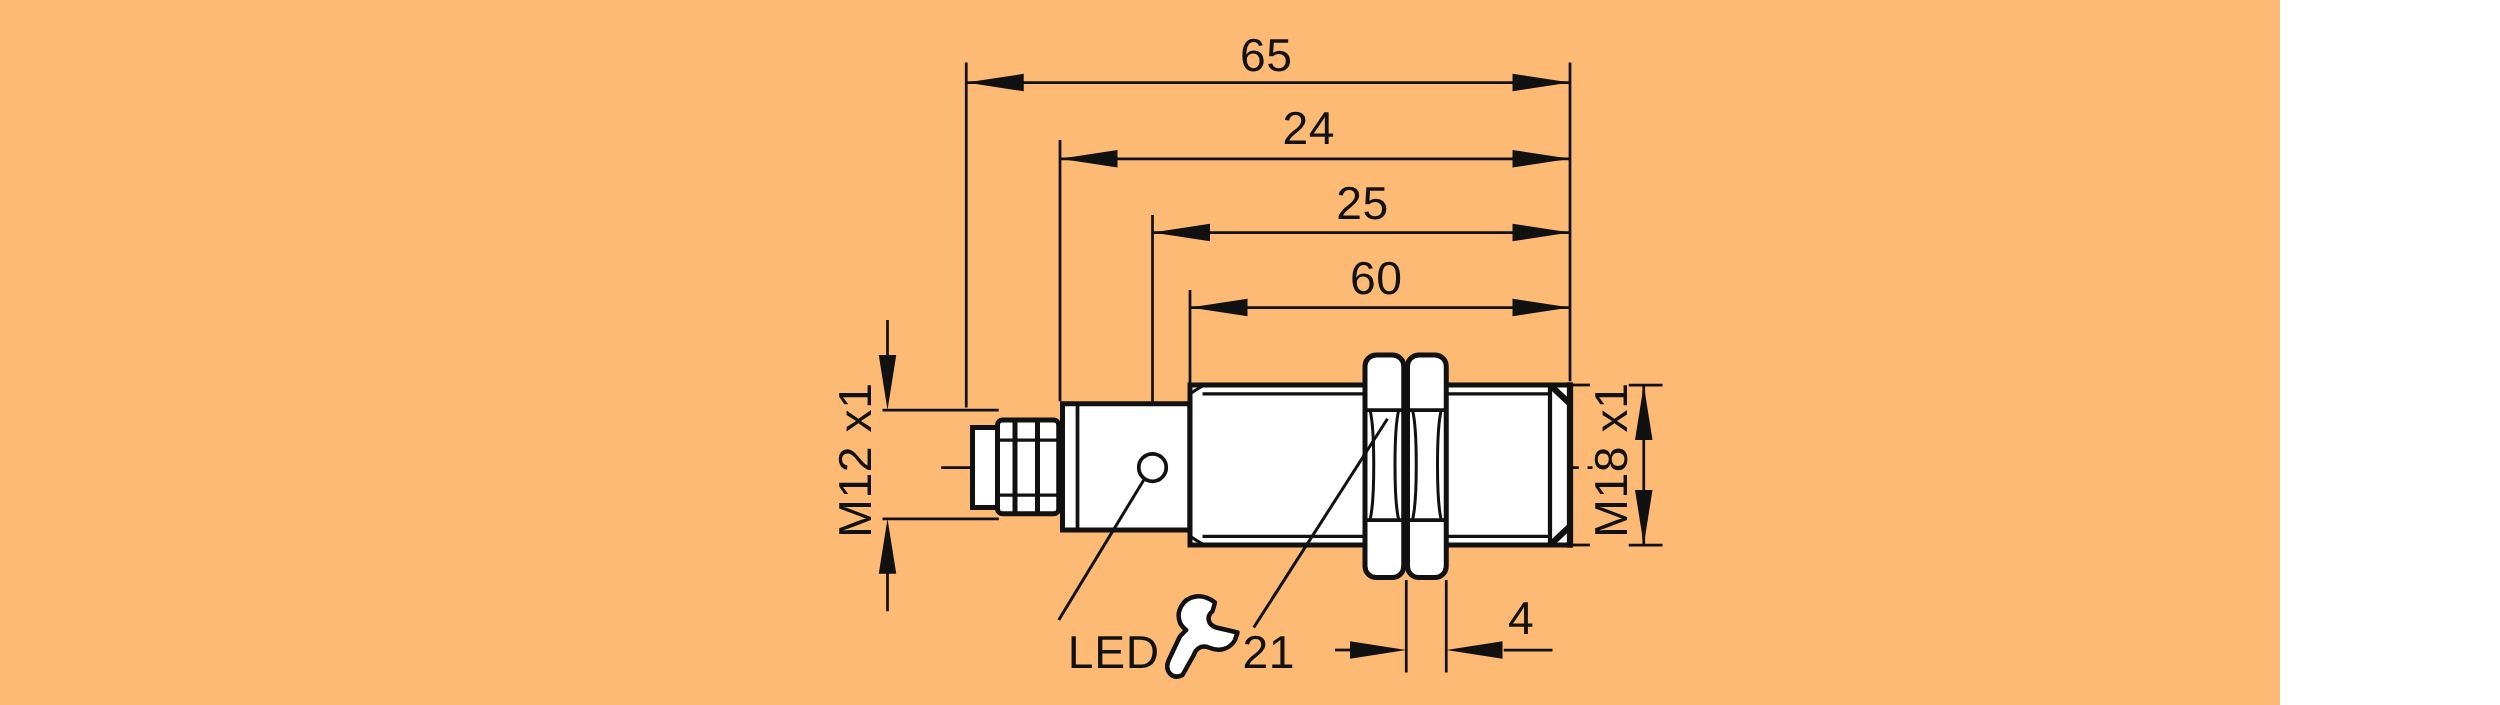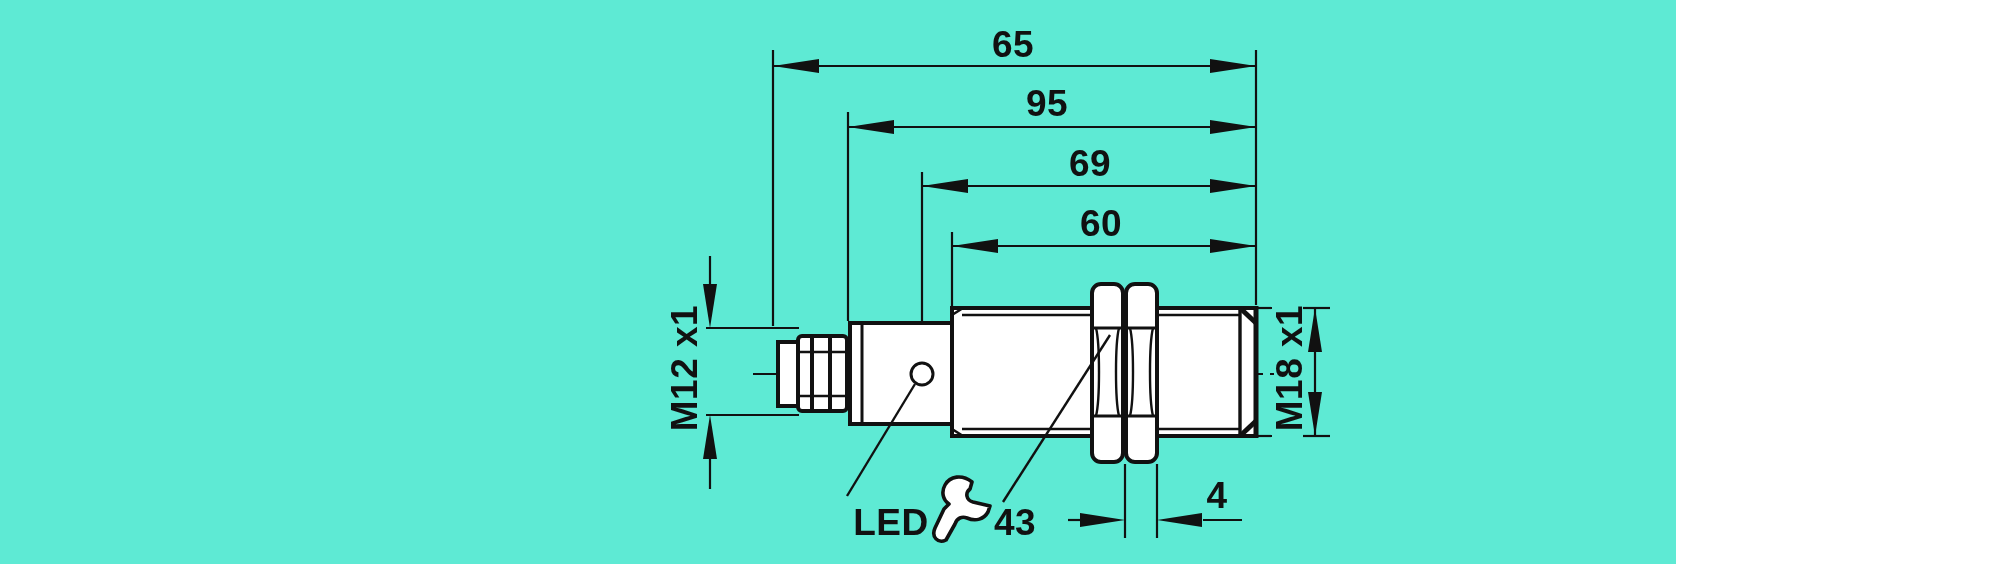--- a/index.html
+++ b/index.html
@@ -1,17 +1,17 @@
 <!DOCTYPE html>
 <html><head>
 <meta charset="utf-8">
 <style>
   html,body{margin:0;padding:0;background:#fff;}
-  .stage{position:relative;width:1676px;height:564px;background:#5eead4;overflow:hidden;
-         font-family:"Liberation Sans", sans-serif;font-weight:bold;}
+  .stage{position:relative;width:1824px;height:564px;background:#fdba74;overflow:hidden;
+         font-family:"Liberation Sans", sans-serif;}
   .stage svg{position:absolute;left:0;top:0;}
   .lbl{position:absolute;font-size:37px;line-height:1;color:#111;white-space:nowrap;
        transform:translate(-50%,-50%);letter-spacing:0.5px;}
   .lbl.rot{transform:translate(-50%,-50%) rotate(-90deg);}
 </style>
 </head>
 <body>
 
 <div class="stage">
 
@@ -129,22 +129,22 @@
              C931,537 938,544 946,540
              L955,524
              C957,518 962,516 967,518
              C976,522 984,519 988,512
              L990,506 L973,502
              C966,500 965,493 970,489
              Z" fill="#fff" stroke="#111" stroke-width="3.6" stroke-linejoin="round"></path>
   </svg>
 
   <div class="lbl" style="left:1013px;top:44px">65</div>
-  <div class="lbl" style="left:1047px;top:103px">95</div>
-  <div class="lbl" style="left:1090px;top:163px">69</div>
+  <div class="lbl" style="left:1047px;top:103px">24</div>
+  <div class="lbl" style="left:1090px;top:163px">25</div>
   <div class="lbl" style="left:1101px;top:223px">60</div>
   <div class="lbl rot" style="left:684px;top:368px">M12 x1</div>
   <div class="lbl rot" style="left:1289px;top:368px">M18 x1</div>
   <div class="lbl" style="left:891px;top:522px">LED</div>
-  <div class="lbl" style="left:1015px;top:522px">43</div>
+  <div class="lbl" style="left:1015px;top:522px">21</div>
   <div class="lbl" style="left:1217px;top:495px">4</div>
 
 </div>
 
 </body></html>

